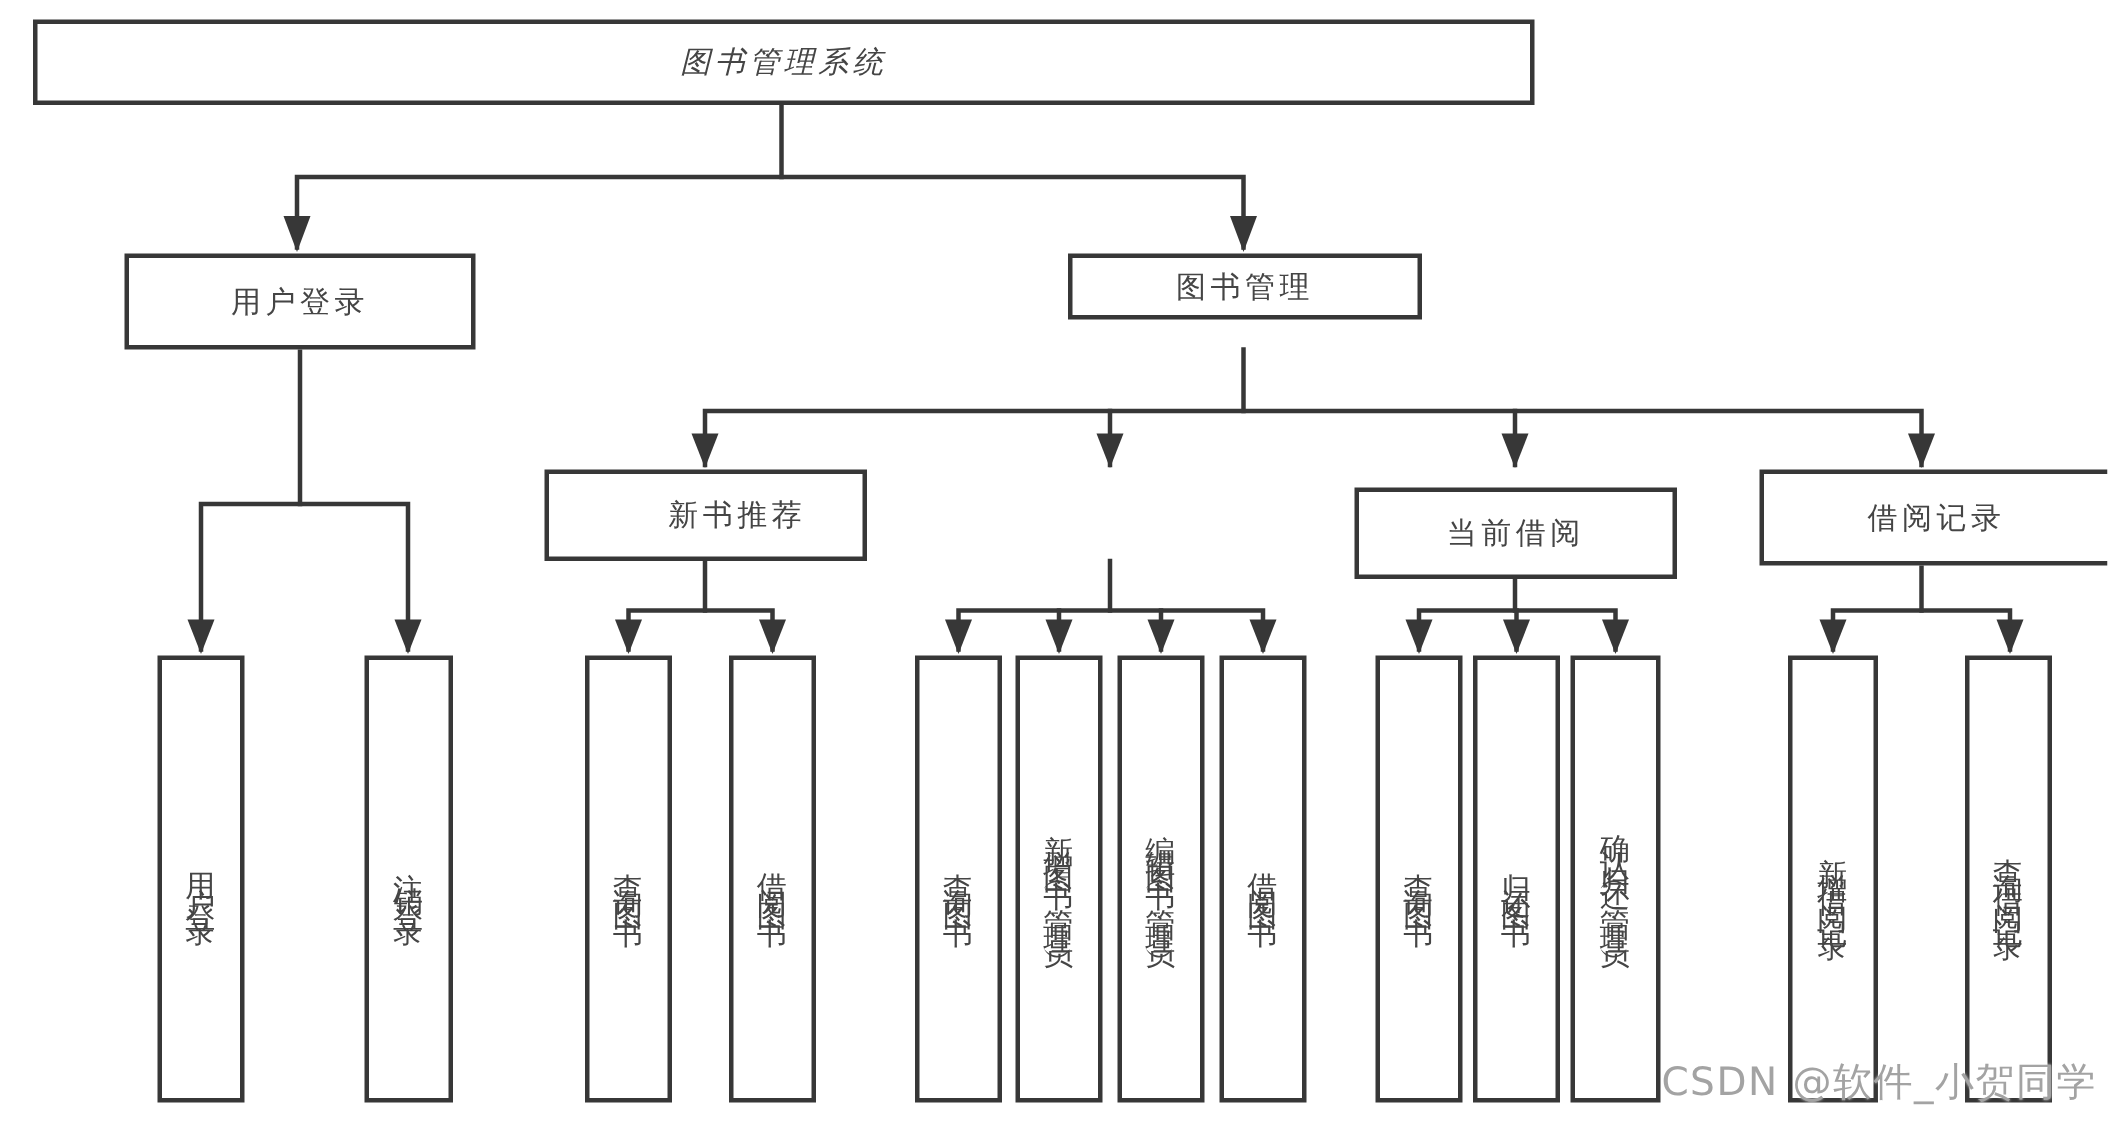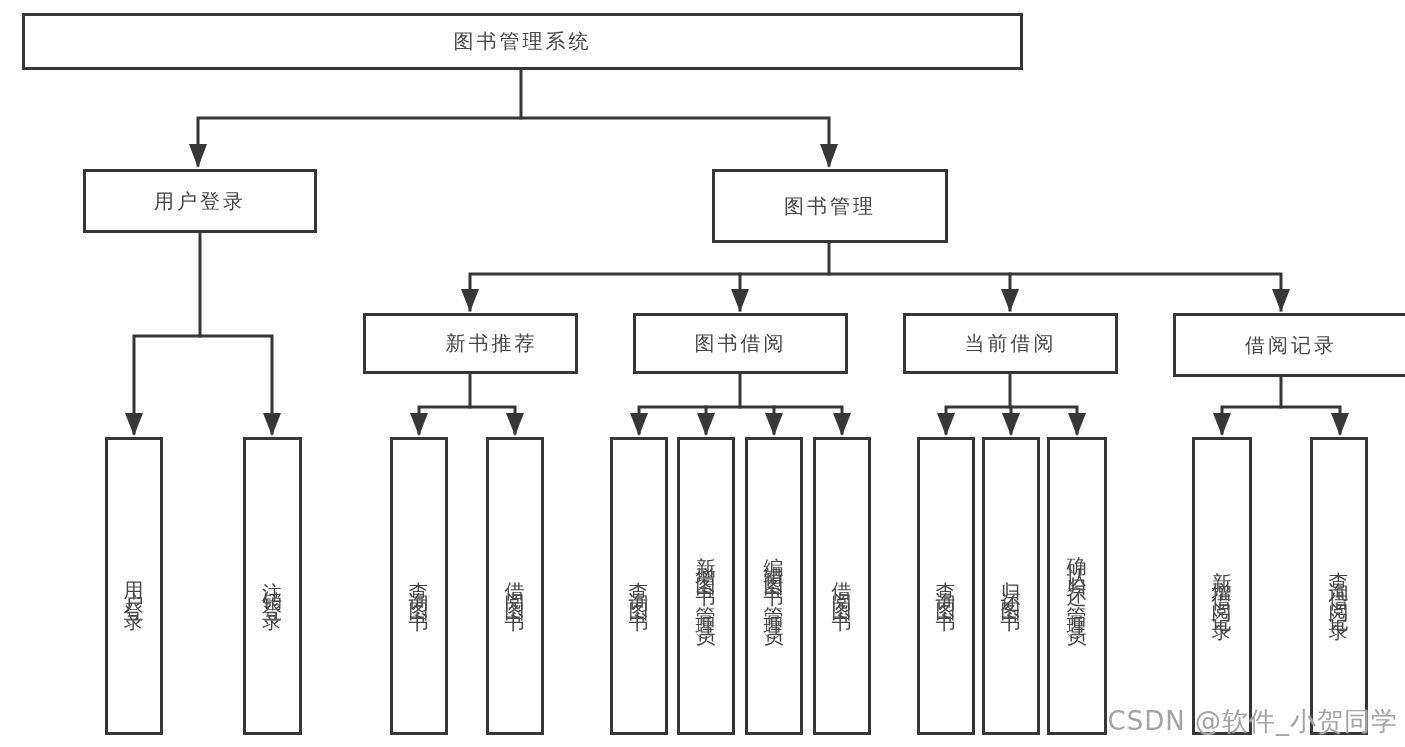--- a/index.html
+++ b/index.html
@@ -112,38 +112,35 @@
       <polygon points="765,413 783,413 774,436"></polygon>
       <polygon points="833,413 851,413 842,436"></polygon>
       <polygon points="937,413 955,413 946,436"></polygon>
       <polygon points="1002,413 1020,413 1011,436"></polygon>
       <polygon points="1068,413 1086,413 1077,436"></polygon>
       <polygon points="1213,413 1231,413 1222,436"></polygon>
       <polygon points="1331,413 1349,413 1340,436"></polygon>
     </g>
   </svg>
 
-  <div class="box" style="left:22px; top:13px; width:1001px; height:57px;">
+  <div class="box" style="left:22px; top:13px; width:1001px; height:57px;font-style:italic;">
     <span class="hlabel">图书管理系统</span>
   </div>
 
   <div class="box" style="left:83px; top:169px; width:234px; height:64px;">
     <span class="hlabel">用户登录</span>
   </div>
-  <div class="box" style="left:712px; top:169px; width:236px; height:74px;">
+  <div class="box" style="left:712px; top:169px; width:236px; height:44px;">
     <span class="hlabel">图书管理</span>
   </div>
 
   <div class="box" style="left:363px; top:313px; width:215px; height:61px;padding-left:42px;">
     <span class="hlabel">新书推荐</span>
   </div>
-  <div class="box" style="left:633px; top:313px; width:215px; height:61px;">
-    <span class="hlabel">图书借阅</span>
-  </div>
-  <div class="box" style="left:903px; top:313px; width:215px; height:61px;">
+  <div class="box" style="left:903px; top:325px; width:215px; height:61px;">
     <span class="hlabel">当前借阅</span>
   </div>
   <div class="box" style="left:1173px; top:313px; width:236px; height:64px;">
     <span class="hlabel">借阅记录</span>
   </div>
 
   <div class="box leaf" style="left:105px; top:437px; width:58px; height:298px;">
     <span class="vlabel">用户登录</span>
   </div>
   <div class="box leaf" style="left:243px; top:437px; width:59px; height:298px;">

